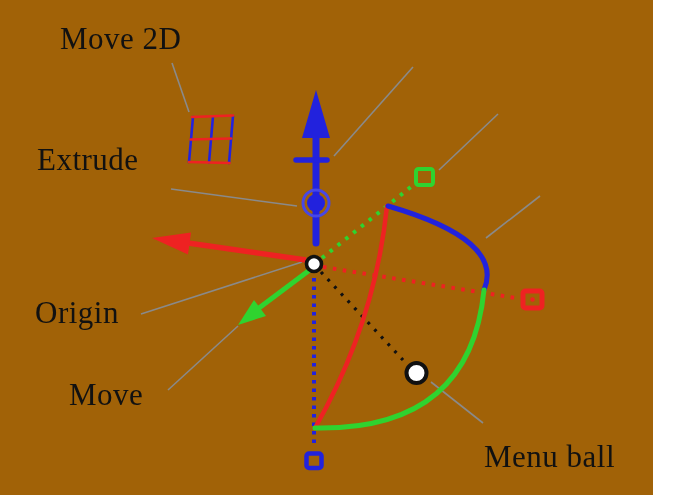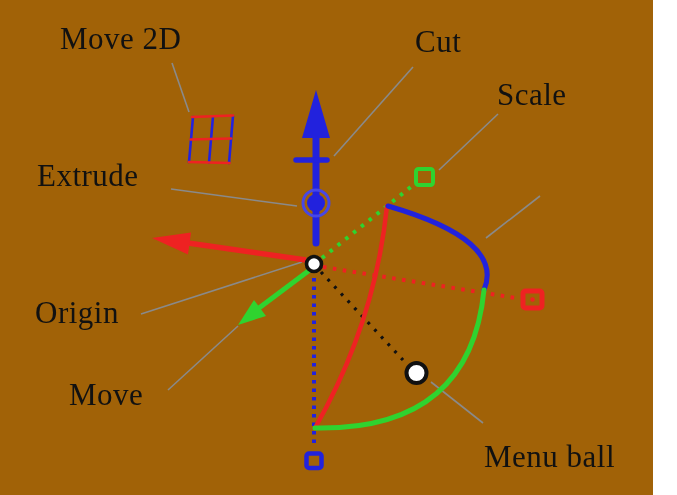--- a/index.html
+++ b/index.html
@@ -30,21 +30,21 @@
     letter-spacing: 0.5px;
     color: #111111;
     white-space: nowrap;
     -webkit-user-select: none;
     user-select: none;
   }
   .lbl-move2d   { left: 60px;  top: 22px;  }
   .lbl-cut      { left: 415px; top: 25px;  }
   .lbl-scale    { left: 497px; top: 78px;  }
   .lbl-rotate   { left: 542px; top: 161px; }
-  .lbl-extrude  { left: 37px;  top: 159px; }
+  .lbl-extrude  { left: 37px;  top: 143px; }
   .lbl-origin   { left: 35px;  top: 296px; }
   .lbl-move     { left: 69px;  top: 378px; }
   .lbl-menuball { left: 484px; top: 440px; }
 </style>
 </head>
 <body>
 
 <div class="stage">
 
   <svg class="gizmo-svg" width="677" height="495" viewBox="0 0 677 495">
@@ -101,20 +101,18 @@
       <rect x="523" y="291" width="19" height="17" rx="2.5" fill="none" stroke="#ee2222" stroke-width="5"></rect>
       <circle cx="532.5" cy="299.5" r="2.3" fill="#ee2222"></circle>
     </g>
     <rect x="306.5" y="453.5" width="15" height="14.5" rx="2.5" fill="none" stroke="#2222dd" stroke-width="4.5"></rect>
 
     <circle cx="314" cy="264" r="7.5" fill="#ffffff" stroke="#111111" stroke-width="3.6"></circle>
     <circle cx="416.5" cy="373" r="10" fill="#ffffff" stroke="#111111" stroke-width="4"></circle>
   </svg>
 
   <div class="callout lbl-move2d">Move 2D</div>
-  <div class="callout lbl-cut">Cut</div>
-  <div class="callout lbl-scale">Scale</div>
   <div class="callout lbl-extrude">Extrude</div>
   <div class="callout lbl-move">Move</div>
   <div class="callout lbl-origin">Origin</div>
   <div class="callout lbl-menuball">Menu ball</div>
 
 </div>
 
 </body></html>

